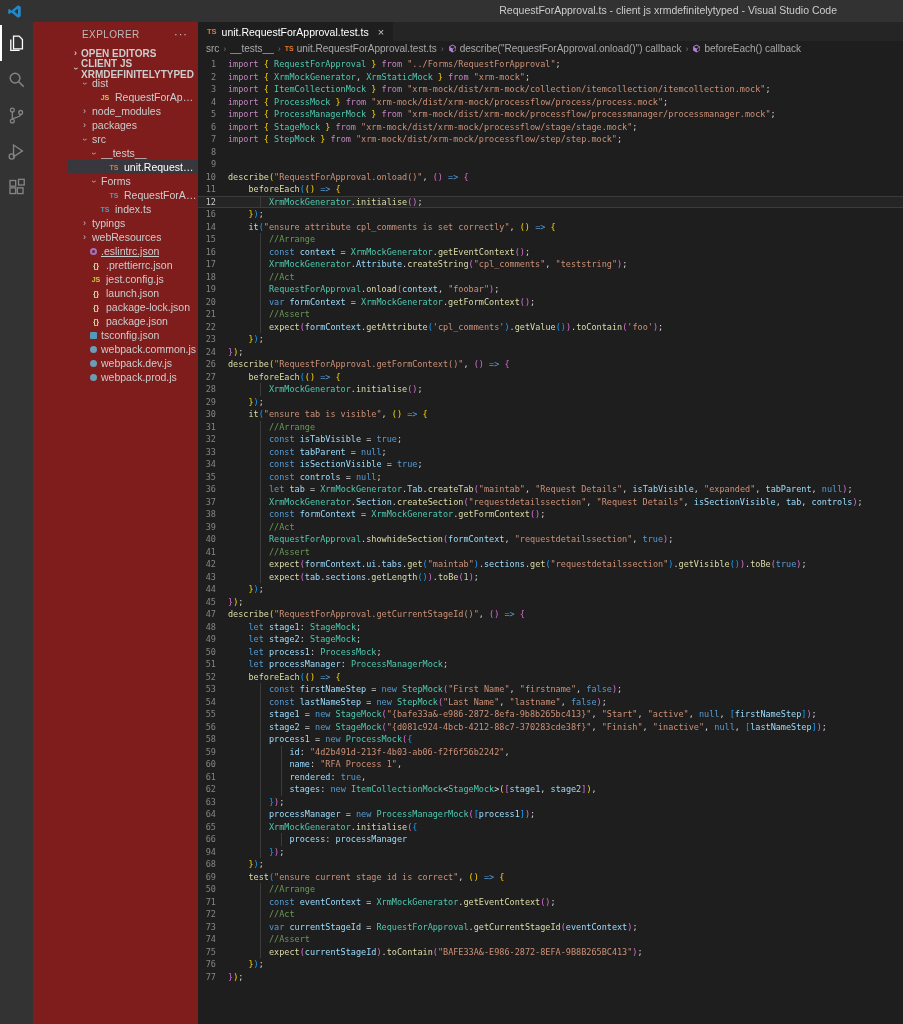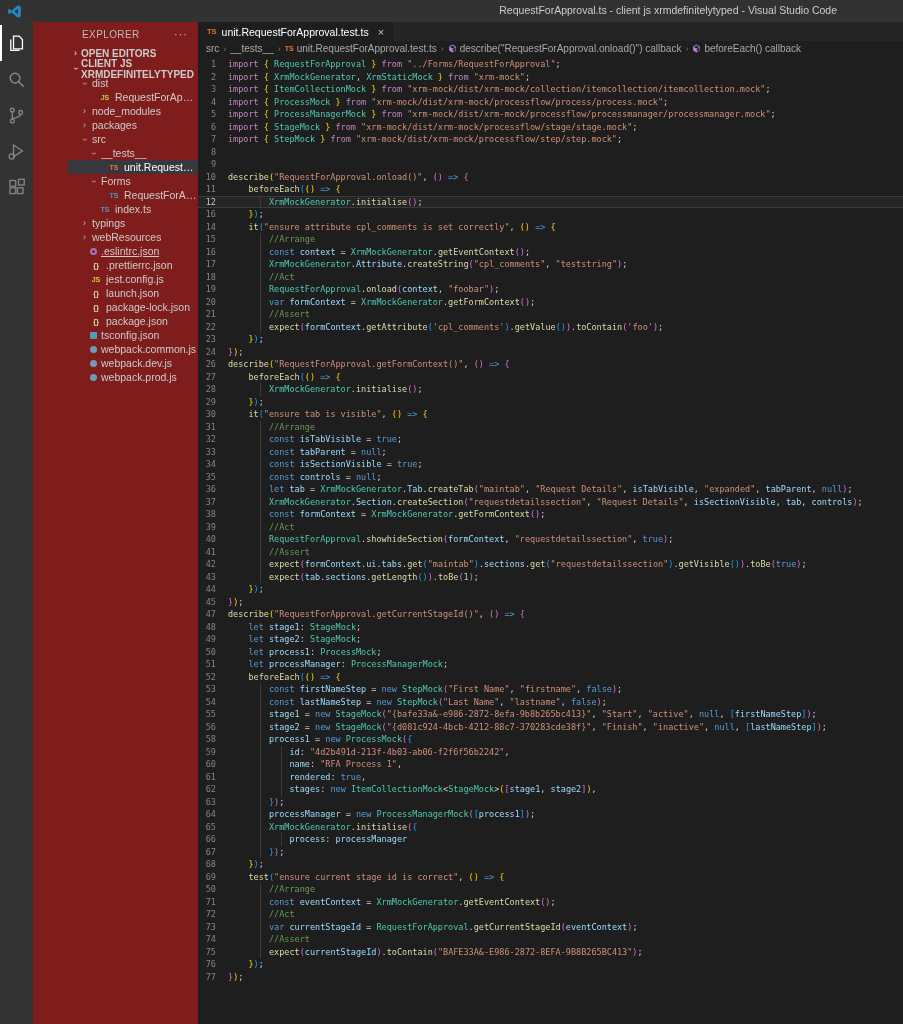--- a/index.html
+++ b/index.html
@@ -337,21 +337,21 @@
         <div class="line"><span class="ln">56</span><span class="guide" style="left: 62.48px;"></span><span class="lt"><span style="color: rgb(212, 212, 212);">        </span><span style="color: rgb(156, 220, 254);">stage2</span><span style="color: rgb(212, 212, 212);"> = </span><span style="color: rgb(86, 156, 214);">new</span><span style="color: rgb(212, 212, 212);"> </span><span style="color: rgb(78, 201, 176);">StageMock</span><span style="color: rgb(218, 112, 214);">(</span><span style="color: rgb(206, 145, 120);">"{d081c924-4bcb-4212-88c7-370283cde38f}"</span><span style="color: rgb(212, 212, 212);">, </span><span style="color: rgb(206, 145, 120);">"Finish"</span><span style="color: rgb(212, 212, 212);">, </span><span style="color: rgb(206, 145, 120);">"inactive"</span><span style="color: rgb(212, 212, 212);">, </span><span style="color: rgb(86, 156, 214);">null</span><span style="color: rgb(212, 212, 212);">, </span><span style="color: rgb(23, 159, 255);">[</span><span style="color: rgb(156, 220, 254);">lastNameStep</span><span style="color: rgb(23, 159, 255);">]</span><span style="color: rgb(218, 112, 214);">)</span><span style="color: rgb(212, 212, 212);">;</span></span></div>
         <div class="line"><span class="ln">58</span><span class="guide" style="left: 62.48px;"></span><span class="lt"><span style="color: rgb(212, 212, 212);">        </span><span style="color: rgb(156, 220, 254);">process1</span><span style="color: rgb(212, 212, 212);"> = </span><span style="color: rgb(86, 156, 214);">new</span><span style="color: rgb(212, 212, 212);"> </span><span style="color: rgb(78, 201, 176);">ProcessMock</span><span style="color: rgb(218, 112, 214);">(</span><span style="color: rgb(23, 159, 255);">{</span></span></div>
         <div class="line"><span class="ln">59</span><span class="guide" style="left: 62.48px;"></span><span class="guide" style="left: 82.96px;"></span><span class="lt"><span style="color: rgb(212, 212, 212);">            </span><span style="color: rgb(156, 220, 254);">id</span><span style="color: rgb(212, 212, 212);">: </span><span style="color: rgb(206, 145, 120);">"4d2b491d-213f-4b03-ab06-f2f6f56b2242"</span><span style="color: rgb(212, 212, 212);">,</span></span></div>
         <div class="line"><span class="ln">60</span><span class="guide" style="left: 62.48px;"></span><span class="guide" style="left: 82.96px;"></span><span class="lt"><span style="color: rgb(212, 212, 212);">            </span><span style="color: rgb(156, 220, 254);">name</span><span style="color: rgb(212, 212, 212);">: </span><span style="color: rgb(206, 145, 120);">"RFA Process 1"</span><span style="color: rgb(212, 212, 212);">,</span></span></div>
         <div class="line"><span class="ln">61</span><span class="guide" style="left: 62.48px;"></span><span class="guide" style="left: 82.96px;"></span><span class="lt"><span style="color: rgb(212, 212, 212);">            </span><span style="color: rgb(156, 220, 254);">rendered</span><span style="color: rgb(212, 212, 212);">: </span><span style="color: rgb(86, 156, 214);">true</span><span style="color: rgb(212, 212, 212);">,</span></span></div>
         <div class="line"><span class="ln">62</span><span class="guide" style="left: 62.48px;"></span><span class="guide" style="left: 82.96px;"></span><span class="lt"><span style="color: rgb(212, 212, 212);">            </span><span style="color: rgb(156, 220, 254);">stages</span><span style="color: rgb(212, 212, 212);">: </span><span style="color: rgb(86, 156, 214);">new</span><span style="color: rgb(212, 212, 212);"> </span><span style="color: rgb(78, 201, 176);">ItemCollectionMock</span><span style="color: rgb(212, 212, 212);">&lt;</span><span style="color: rgb(78, 201, 176);">StageMock</span><span style="color: rgb(212, 212, 212);">&gt;</span><span style="color: rgb(255, 215, 0);">(</span><span style="color: rgb(218, 112, 214);">[</span><span style="color: rgb(156, 220, 254);">stage1</span><span style="color: rgb(212, 212, 212);">, </span><span style="color: rgb(156, 220, 254);">stage2</span><span style="color: rgb(218, 112, 214);">]</span><span style="color: rgb(255, 215, 0);">)</span><span style="color: rgb(212, 212, 212);">,</span></span></div>
         <div class="line"><span class="ln">63</span><span class="guide" style="left: 62.48px;"></span><span class="lt"><span style="color: rgb(212, 212, 212);">        </span><span style="color: rgb(23, 159, 255);">}</span><span style="color: rgb(218, 112, 214);">)</span><span style="color: rgb(212, 212, 212);">;</span></span></div>
         <div class="line"><span class="ln">64</span><span class="guide" style="left: 62.48px;"></span><span class="lt"><span style="color: rgb(212, 212, 212);">        </span><span style="color: rgb(156, 220, 254);">processManager</span><span style="color: rgb(212, 212, 212);"> = </span><span style="color: rgb(86, 156, 214);">new</span><span style="color: rgb(212, 212, 212);"> </span><span style="color: rgb(78, 201, 176);">ProcessManagerMock</span><span style="color: rgb(218, 112, 214);">(</span><span style="color: rgb(23, 159, 255);">[</span><span style="color: rgb(156, 220, 254);">process1</span><span style="color: rgb(23, 159, 255);">]</span><span style="color: rgb(218, 112, 214);">)</span><span style="color: rgb(212, 212, 212);">;</span></span></div>
         <div class="line"><span class="ln">65</span><span class="guide" style="left: 62.48px;"></span><span class="lt"><span style="color: rgb(212, 212, 212);">        </span><span style="color: rgb(78, 201, 176);">XrmMockGenerator</span><span style="color: rgb(212, 212, 212);">.</span><span style="color: rgb(220, 220, 170);">initialise</span><span style="color: rgb(218, 112, 214);">(</span><span style="color: rgb(23, 159, 255);">{</span></span></div>
         <div class="line"><span class="ln">66</span><span class="guide" style="left: 62.48px;"></span><span class="guide" style="left: 82.96px;"></span><span class="lt"><span style="color: rgb(212, 212, 212);">            </span><span style="color: rgb(156, 220, 254);">process</span><span style="color: rgb(212, 212, 212);">: </span><span style="color: rgb(156, 220, 254);">processManager</span></span></div>
-        <div class="line"><span class="ln">67</span><span class="guide" style="left: 62.48px;"></span><span class="lt"><span style="color: rgb(212, 212, 212);">        </span><span style="color: rgb(23, 159, 255);">}</span><span style="color: rgb(218, 112, 214);">)</span><span style="color: rgb(212, 212, 212);">;</span></span></div>
+        <div class="line"><span class="ln">94</span><span class="guide" style="left: 62.48px;"></span><span class="lt"><span style="color: rgb(212, 212, 212);">        </span><span style="color: rgb(23, 159, 255);">}</span><span style="color: rgb(218, 112, 214);">)</span><span style="color: rgb(212, 212, 212);">;</span></span></div>
         <div class="line"><span class="ln">68</span><span class="lt"><span style="color: rgb(212, 212, 212);">    </span><span style="color: rgb(255, 215, 0);">}</span><span style="color: rgb(23, 159, 255);">)</span><span style="color: rgb(212, 212, 212);">;</span></span></div>
         <div class="line"><span class="ln">69</span><span class="lt"><span style="color: rgb(212, 212, 212);">    </span><span style="color: rgb(220, 220, 170);">test</span><span style="color: rgb(23, 159, 255);">(</span><span style="color: rgb(206, 145, 120);">"ensure current stage id is correct"</span><span style="color: rgb(212, 212, 212);">, </span><span style="color: rgb(255, 215, 0);">()</span><span style="color: rgb(212, 212, 212);"> </span><span style="color: rgb(86, 156, 214);">=&gt;</span><span style="color: rgb(212, 212, 212);"> </span><span style="color: rgb(255, 215, 0);">{</span></span></div>
         <div class="line"><span class="ln">50</span><span class="guide" style="left: 62.48px;"></span><span class="lt"><span style="color: rgb(212, 212, 212);">        </span><span style="color: rgb(106, 153, 85);">//Arrange</span></span></div>
         <div class="line"><span class="ln">71</span><span class="guide" style="left: 62.48px;"></span><span class="lt"><span style="color: rgb(212, 212, 212);">        </span><span style="color: rgb(86, 156, 214);">const</span><span style="color: rgb(212, 212, 212);"> </span><span style="color: rgb(156, 220, 254);">eventContext</span><span style="color: rgb(212, 212, 212);"> = </span><span style="color: rgb(78, 201, 176);">XrmMockGenerator</span><span style="color: rgb(212, 212, 212);">.</span><span style="color: rgb(220, 220, 170);">getEventContext</span><span style="color: rgb(218, 112, 214);">()</span><span style="color: rgb(212, 212, 212);">;</span></span></div>
         <div class="line"><span class="ln">72</span><span class="guide" style="left: 62.48px;"></span><span class="lt"><span style="color: rgb(212, 212, 212);">        </span><span style="color: rgb(106, 153, 85);">//Act</span></span></div>
         <div class="line"><span class="ln">73</span><span class="guide" style="left: 62.48px;"></span><span class="lt"><span style="color: rgb(212, 212, 212);">        </span><span style="color: rgb(86, 156, 214);">var</span><span style="color: rgb(212, 212, 212);"> </span><span style="color: rgb(156, 220, 254);">currentStageId</span><span style="color: rgb(212, 212, 212);"> = </span><span style="color: rgb(78, 201, 176);">RequestForApproval</span><span style="color: rgb(212, 212, 212);">.</span><span style="color: rgb(220, 220, 170);">getCurrentStageId</span><span style="color: rgb(218, 112, 214);">(</span><span style="color: rgb(156, 220, 254);">eventContext</span><span style="color: rgb(218, 112, 214);">)</span><span style="color: rgb(212, 212, 212);">;</span></span></div>
         <div class="line"><span class="ln">74</span><span class="guide" style="left: 62.48px;"></span><span class="lt"><span style="color: rgb(212, 212, 212);">        </span><span style="color: rgb(106, 153, 85);">//Assert</span></span></div>
         <div class="line"><span class="ln">75</span><span class="guide" style="left: 62.48px;"></span><span class="lt"><span style="color: rgb(212, 212, 212);">        </span><span style="color: rgb(220, 220, 170);">expect</span><span style="color: rgb(218, 112, 214);">(</span><span style="color: rgb(156, 220, 254);">currentStageId</span><span style="color: rgb(218, 112, 214);">)</span><span style="color: rgb(212, 212, 212);">.</span><span style="color: rgb(220, 220, 170);">toContain</span><span style="color: rgb(218, 112, 214);">(</span><span style="color: rgb(206, 145, 120);">"BAFE33A&amp;-E986-2872-8EFA-9B8B265BC413"</span><span style="color: rgb(218, 112, 214);">)</span><span style="color: rgb(212, 212, 212);">;</span></span></div>
         <div class="line"><span class="ln">76</span><span class="lt"><span style="color: rgb(212, 212, 212);">    </span><span style="color: rgb(255, 215, 0);">}</span><span style="color: rgb(23, 159, 255);">)</span><span style="color: rgb(212, 212, 212);">;</span></span></div>
         <div class="line"><span class="ln">77</span><span class="lt"><span style="color: rgb(218, 112, 214);">}</span><span style="color: rgb(255, 215, 0);">)</span><span style="color: rgb(212, 212, 212);">;</span></span></div>

